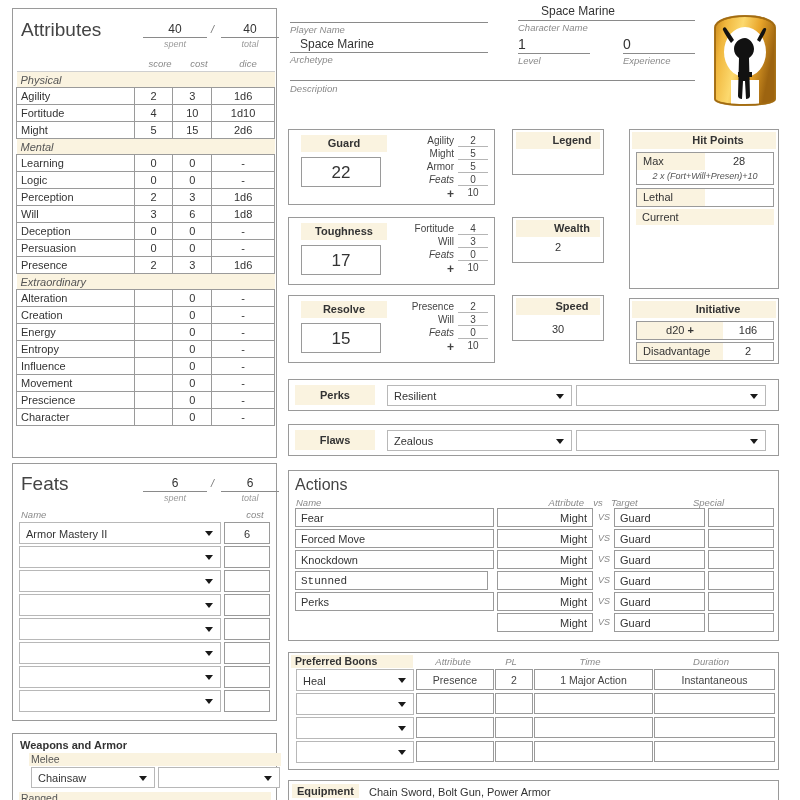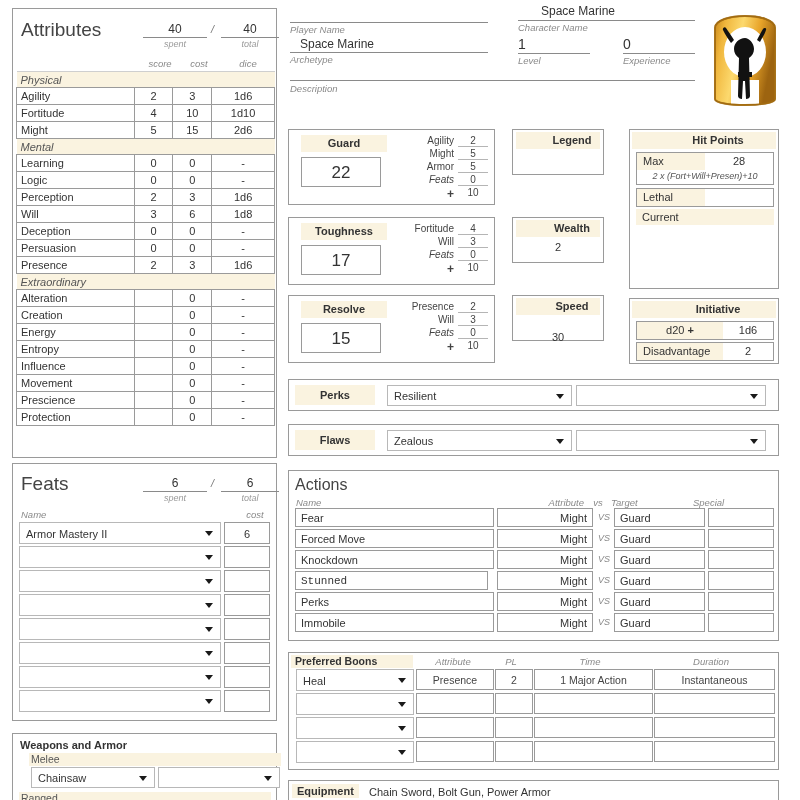--- a/index.html
+++ b/index.html
@@ -312,21 +312,21 @@
               <td class="num">0</td>
               <td class="dice">-</td>
             </tr>
             <tr>
               <td class="name">Prescience</td>
               <td class="num"></td>
               <td class="num">0</td>
               <td class="dice">-</td>
             </tr>
             <tr>
-              <td class="name">Protection</td>
+              <td class="name">Character</td>
               <td class="num"></td>
               <td class="num">0</td>
               <td class="dice">-</td>
             </tr>
           </tbody>
       </table>
     </div>
   </div>
 
   <div class="panel" style="left:12px; top:463px; width:265px; height:258px;">
@@ -501,21 +501,21 @@
   <div id="small-stats-area">
       <div class="panel" style="left: 512px; top: 129px; width: 92px; height: 46px;">
         <div class="sp-title" style="margin: 2px 3px 0px;">Legend</div>
         <div class="sp-val"></div>
       </div>
       <div class="panel" style="left: 512px; top: 217px; width: 92px; height: 46px;">
         <div class="sp-title" style="margin: 2px 3px 0px;">Wealth</div>
         <div class="sp-val">2</div>
       </div>
       <div class="panel" style="left: 512px; top: 295px; width: 92px; height: 46px;">
-        <div class="sp-title" style="margin: 2px 3px 12px;">Speed</div>
+        <div class="sp-title" style="margin: 2px 3px 4px;">Speed</div>
         <div class="sp-val">30</div>
       </div>
     </div>
 
   <div class="panel" style="left:629px; top:129px; width:150px; height:160px;">
     <div class="sp-title" style="margin:2px 2px 0 2px;">Hit Points</div>
     <div class="hp-sub" style="position:absolute; left:6px; top:22px; width:138px; height:33px;">
       <div style="display:flex;">
         <div class="hp-lab" style="width:68px;">Max</div>
         <div class="hp-num" style="width:68px;">28</div>
@@ -608,21 +608,20 @@
           <div class="cellbox" style="position: absolute; left: 413px; top: 0px; width: 66px; text-align: left;"></div>
         </div>
         <div style="position: relative; height: 21px;">
           <div class="cellbox" style="position: absolute; left: 0px; top: 0px; width: 199px; text-align: left;">Perks</div>
           <div class="cellbox" style="position: absolute; left: 202px; top: 0px; width: 96px; text-align: right;">Might</div>
           <div class="vs-mark" style="position: absolute; left: 300px; top: 0px; width: 18px;">VS</div>
           <div class="cellbox" style="position: absolute; left: 319px; top: 0px; width: 91px; text-align: left;">Guard</div>
           <div class="cellbox" style="position: absolute; left: 413px; top: 0px; width: 66px; text-align: left;"></div>
         </div>
         <div style="position: relative; height: 21px;">
-          <div class="cellbox" style="position: absolute; left: 0px; top: 0px; width: 199px; text-align: left;">Immobile</div>
           <div class="cellbox" style="position: absolute; left: 202px; top: 0px; width: 96px; text-align: right;">Might</div>
           <div class="vs-mark" style="position: absolute; left: 300px; top: 0px; width: 18px;">VS</div>
           <div class="cellbox" style="position: absolute; left: 319px; top: 0px; width: 91px; text-align: left;">Guard</div>
           <div class="cellbox" style="position: absolute; left: 413px; top: 0px; width: 66px; text-align: left;"></div>
         </div>
       </div>
   </div>
 
   <div class="panel" style="left:288px; top:652px; width:491px; height:118px;">
     <div class="cream" style="position:absolute; left:2px; top:2px; width:122px; font-weight:bold; font-size:10.5px; color:#333; padding-left:4px; line-height:13px;">Preferred Boons</div>

